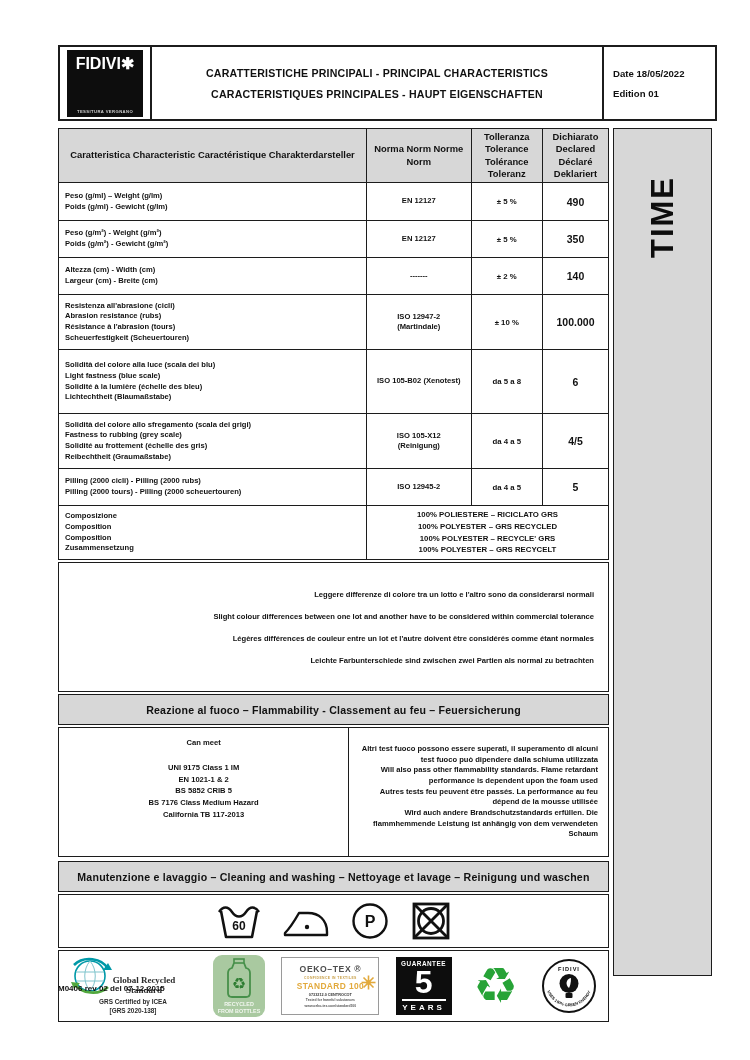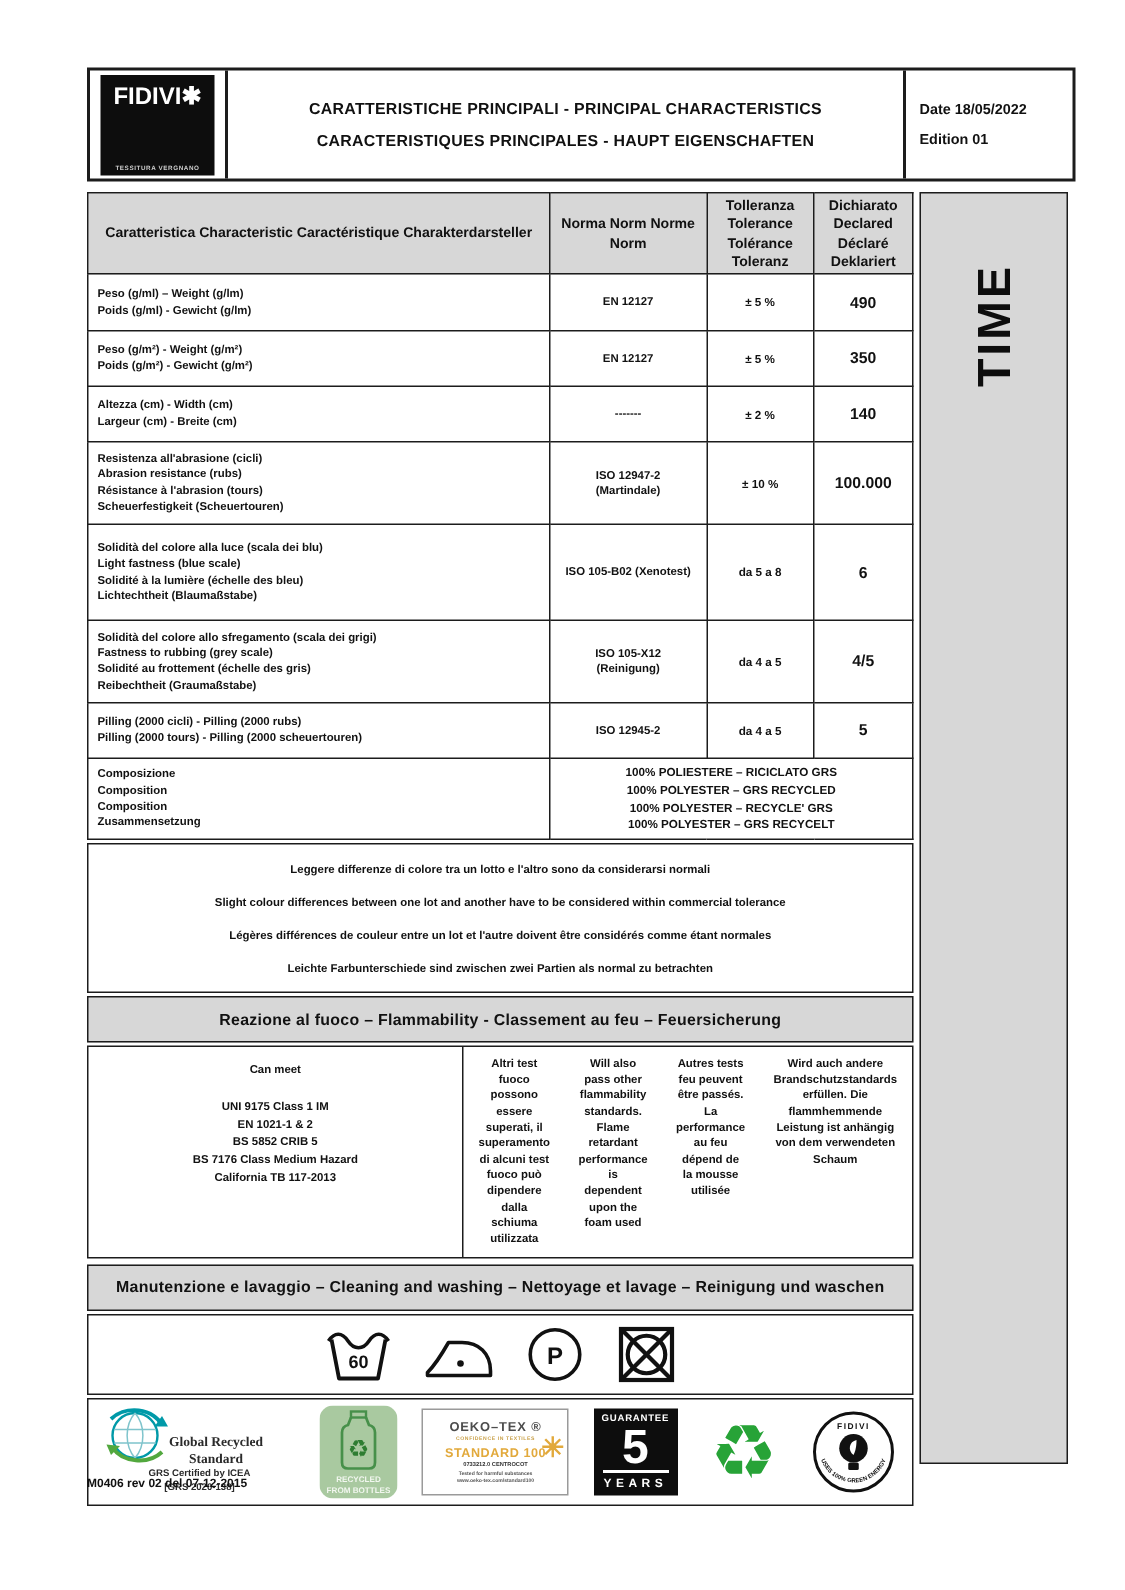--- a/index.html
+++ b/index.html
@@ -27,29 +27,29 @@
   .col1{width:56%;} .col2{width:19%;} .col3{width:13%;} .col4{width:12%;}
   td.c1{font-size:7.6px;line-height:1.4;text-align:left;}
   td.c2{font-size:7.6px;line-height:1.35;text-align:center;}
   td.c3{font-size:7.8px;text-align:center;}
   td.c4{font-size:10.5px;text-align:center;}
   td .ln{display:block;}
   td.compv{font-size:7.8px;line-height:1.5;text-align:center;}
 
   .box{border:1.6px solid #1c1c1c;margin-top:2px;background:#fff;}
   .notes{height:88px;display:flex;flex-direction:column;justify-content:space-around;
-         text-align:center;font-size:7.6px;padding:5px 14px;}
+         text-align:right;font-size:7.6px;padding:20px 14px;}
   .sect-hdr{height:29px;background:#d7d7d7;display:flex;align-items:center;justify-content:center;
             font-size:10.6px;letter-spacing:.2px;}
   .fire{display:flex;min-height:128px;}
   .fire-left{width:50.5%;border-right:1.6px solid #1c1c1c;text-align:center;font-size:7.6px;
              line-height:1.55;padding:9px 6px;}
   .fire-left .canmeet{margin-bottom:13px;}
-  .fire-right{flex:1;display:flex;flex-direction:row;justify-content:center;gap:19px;
-              text-align:center;font-size:7.6px;line-height:1.4;padding:6px 10px;}
+  .fire-right{flex:1;display:flex;flex-direction:column;justify-content:center;gap:0;
+              text-align:right;font-size:7.6px;line-height:1.4;padding:6px 10px;}
   .symbols{height:52px;display:flex;align-items:center;justify-content:center;gap:20px;}
   .logos{height:66px;display:flex;align-items:center;justify-content:space-between;padding:2px 10px;}
 
   
   .timecol{position:absolute;left:613px;top:128px;width:97px;height:846px;background:#d7d7d7;
            border:1.6px solid #1c1c1c;}
   .time-label{position:absolute;left:50%;top:88px;transform:translate(-50%,-50%) rotate(-90deg);
               font-size:31px;letter-spacing:2px;color:#0d0d0d;}
 
   .footer{position:absolute;left:58px;top:984px;font-size:8px;}

